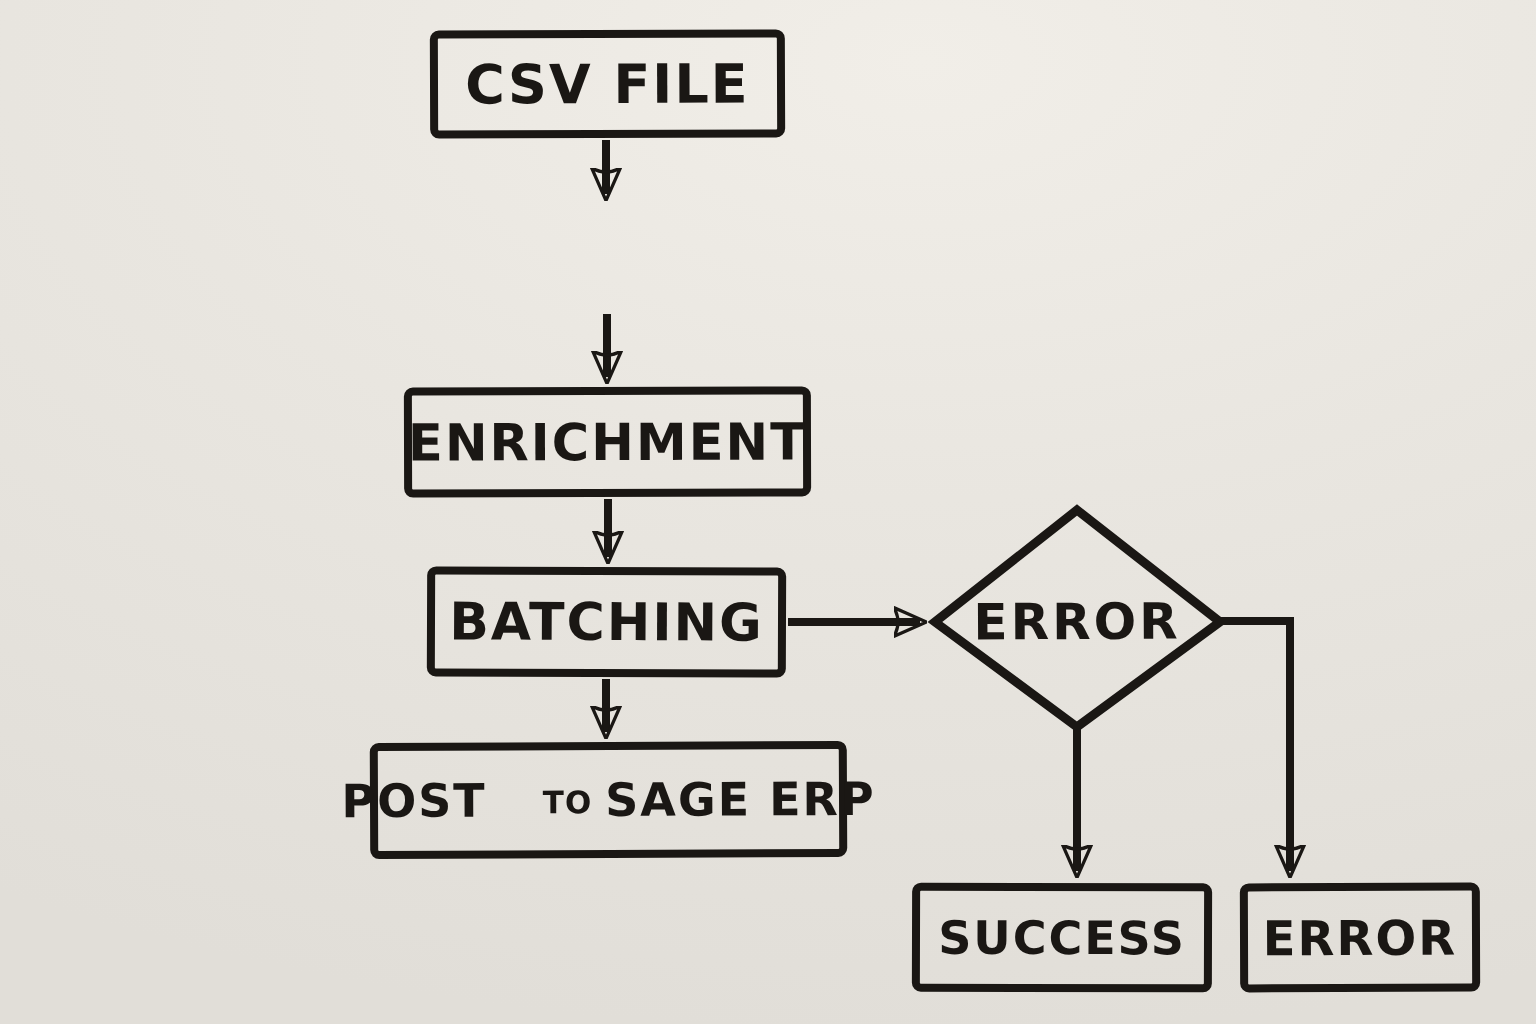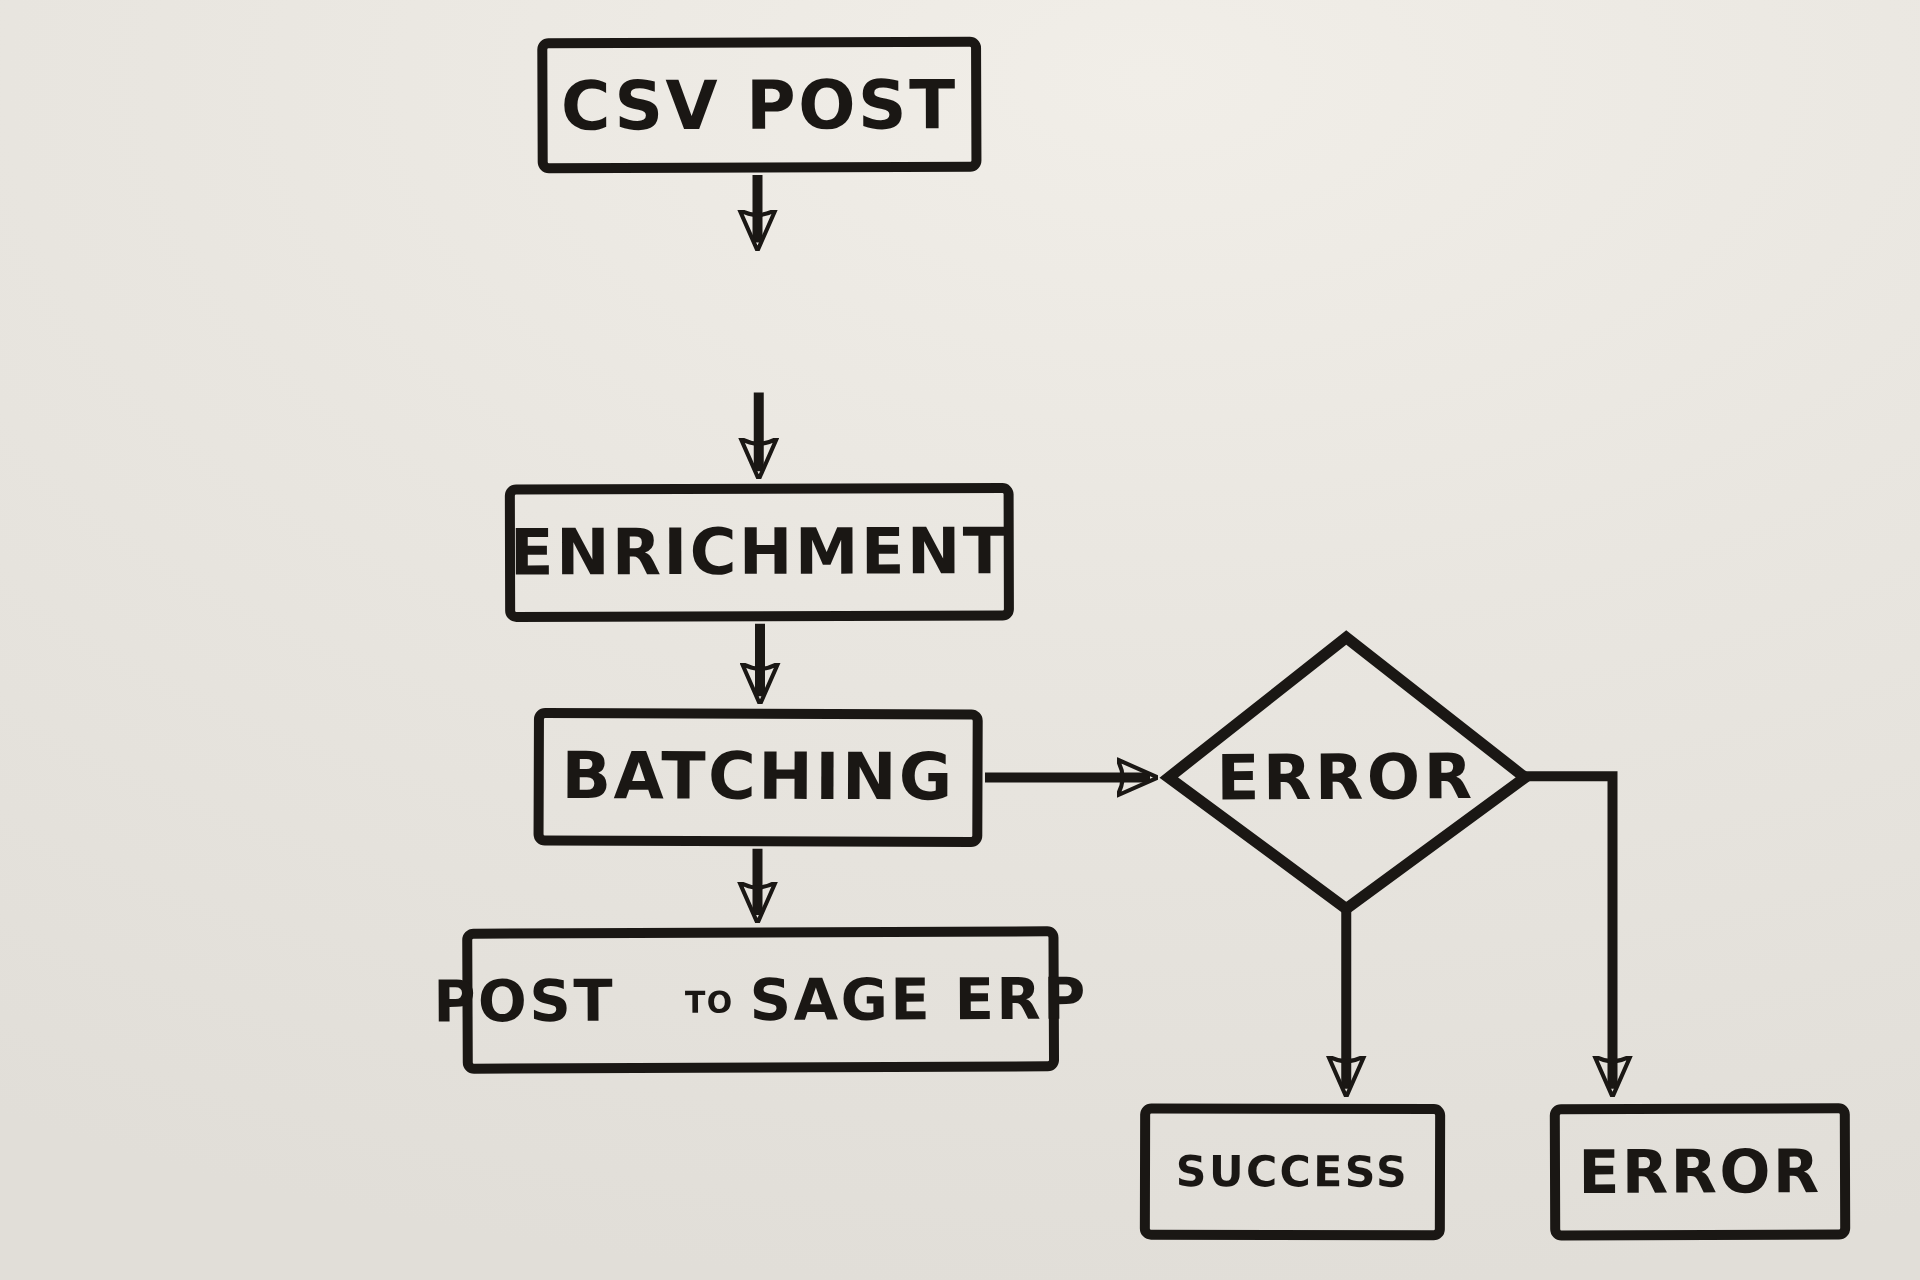--- a/index.html
+++ b/index.html
@@ -38,24 +38,24 @@
     color: var(--ink);
     font-weight: 700;
     white-space: nowrap;
     letter-spacing: 2px;
   }
   .node-csv        { left: 430px; top:  30px; width: 355px; height: 108px; font-size: 54px; transform: rotate(-0.2deg); }
   .node-validation { left: 418px; top: 204px; width: 378px; height: 108px; font-size: 49px; transform: rotate(0.15deg); }
   .node-enrichment { left: 404px; top: 387px; width: 407px; height: 110px; font-size: 51px; transform: rotate(-0.15deg); }
   .node-batching   { left: 427px; top: 567px; width: 359px; height: 110px; font-size: 52px; transform: rotate(0.2deg); }
   .node-post       { left: 370px; top: 742px; width: 477px; height: 116px; font-size: 46px; transform: rotate(-0.25deg); }
-  .node-success    { left: 912px; top: 883px; width: 244px; height: 109px; font-size: 34px; transform: rotate(0.15deg); }
+  .node-success    { left: 912px; top: 883px; width: 300px; height: 109px; font-size: 46px; transform: rotate(0.15deg); }
   .node-error-end  { left: 1240px; top: 883px; width: 240px; height: 109px; font-size: 48px; transform: rotate(-0.2deg); }
   .post-parts { display: flex; align-items: center; gap: 13px; }
-  .post-parts .small-word { font-size: 24px; letter-spacing: 1px; padding-top: 4px; margin-left: 43px; }
+  .post-parts .small-word { font-size: 31px; letter-spacing: 1px; padding-top: 4px; margin-left: 43px; }
   .decision-label {
     position: absolute;
     left: 947px; top: 588px;
     width: 260px; height: 68px;
     display: flex; align-items: center; justify-content: center;
     color: var(--ink);
     font-weight: 700;
     font-size: 50px;
     letter-spacing: 3px;
     white-space: nowrap;
@@ -79,21 +79,21 @@
     <path d="M 606 140 L 606 194" stroke-width="8" marker-end="url(#arrow)"></path>
     <path d="M 607 314 L 607 377" stroke-width="8" marker-end="url(#arrow)"></path>
     <path d="M 608 499 L 608 557" stroke-width="8" marker-end="url(#arrow)"></path>
     <path d="M 606 679 L 606 732" stroke-width="8" marker-end="url(#arrow)"></path>
     <path d="M 788 622 L 920 622" stroke-width="8" marker-end="url(#arrow)"></path>
     <path d="M 1077 729 L 1077 871" stroke-width="8" marker-end="url(#arrow)"></path>
     <path d="M 1218 621 L 1290 621 L 1290 871" stroke-width="8" marker-end="url(#arrow)"></path>
   </svg>
 
   <div class="node node-csv">
-    <span>CSV POST</span>
+    <span>CSV FILE</span>
   </div>
 
 
   <div class="node node-enrichment">
     <span>ENRICHMENT</span>
   </div>
 
   <div class="node node-batching">
     <span>BATCHING</span>
   </div>

